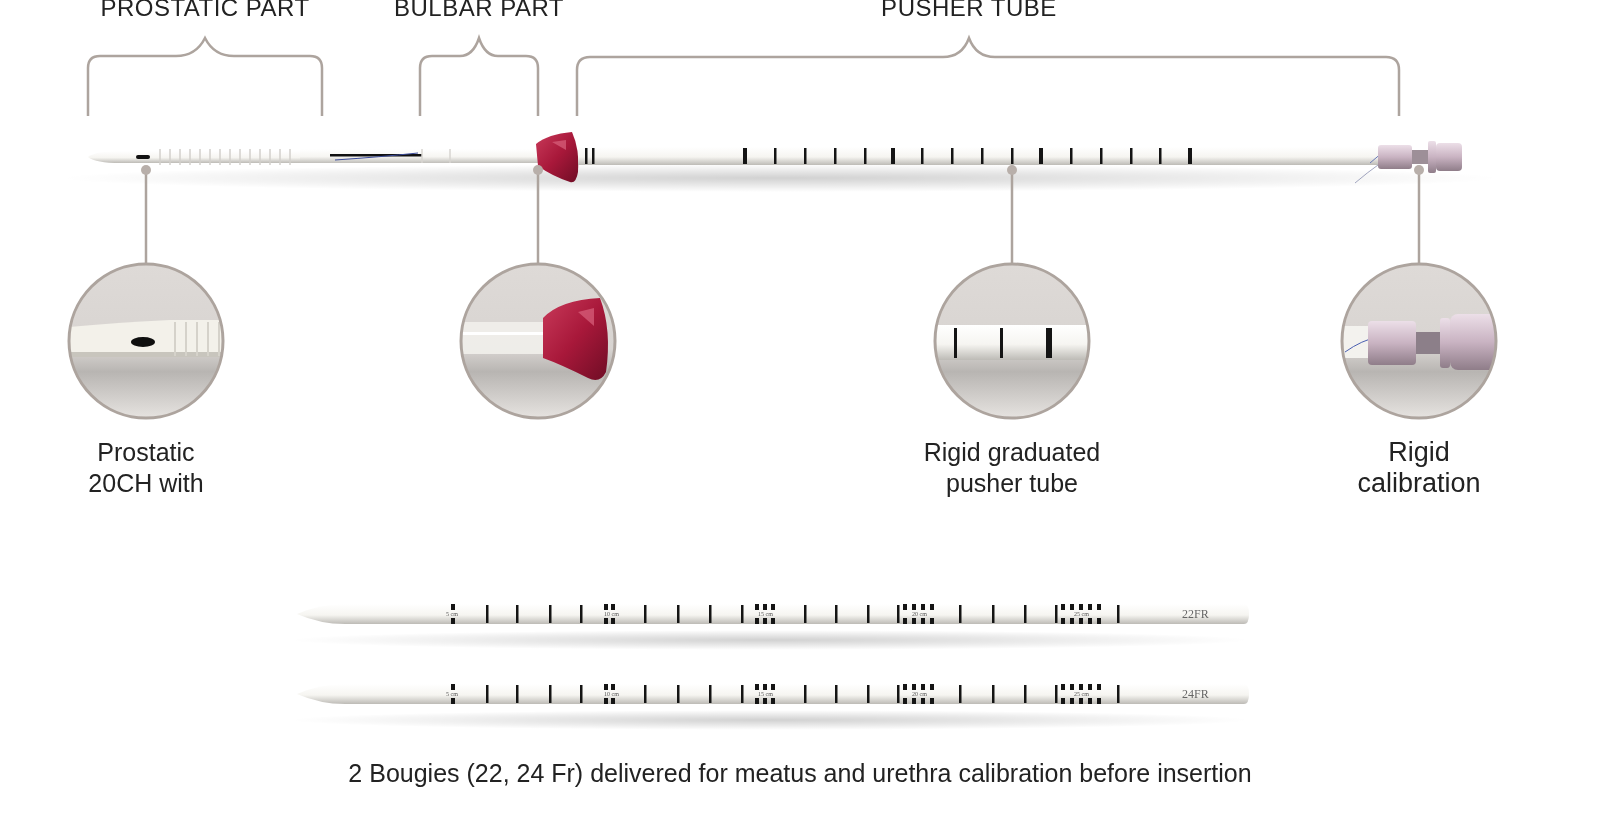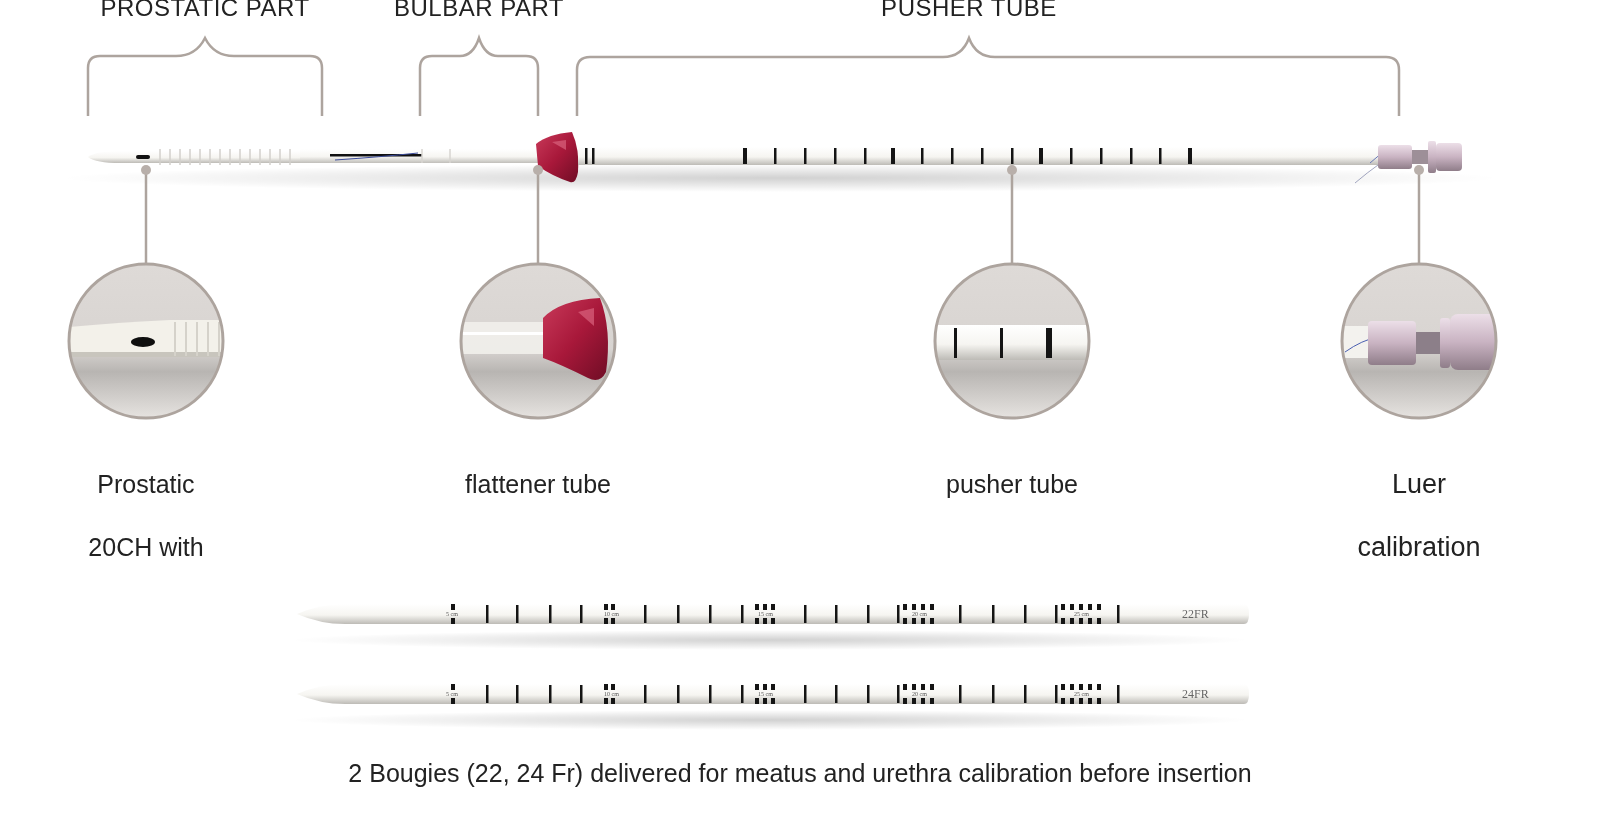--- a/index.html
+++ b/index.html
@@ -3,21 +3,21 @@
 <meta charset="utf-8">
 <style>
   html,body{margin:0;padding:0;background:#ffffff;}
   body{width:1600px;height:824px;position:relative;overflow:hidden;
        font-family:"Liberation Sans","DejaVu Sans",sans-serif;color:#1f1f1f;}
   .section-title{position:absolute;top:-6px;font-size:24px;font-weight:300;letter-spacing:0.5px;
        color:#222;white-space:nowrap;transform:translateX(-50%);}
   svg{position:absolute;left:0;top:0;}
   .callout-label{position:absolute;text-align:center;font-size:25px;line-height:31px;color:#222;
        transform:translateX(-50%);white-space:nowrap;}
-  .callout-label span{display:block;margin-top:32px;}
+  .callout-label span{display:block;}
   .bottom-caption{position:absolute;top:759px;left:50%;transform:translateX(-50%);
        font-size:25px;color:#222;white-space:nowrap;}
   .fr-label{font-family:"Liberation Serif","DejaVu Serif",serif;font-size:12px;fill:#666;}
   .cm-label{font-family:"Liberation Serif","DejaVu Serif",serif;font-size:6px;fill:#555;}
 </style>
 </head>
 <body>
 
 <div class="section-title" style="left:205px;">PROSTATIC PART</div>
 <div class="section-title" style="left:479px;">BULBAR PART</div>
@@ -310,23 +310,23 @@
     <text class="cm-label" x="1074" y="696">25 cm</text>
     <text class="fr-label" x="1182" y="698">24FR</text>
   </g>
 </svg>
 
 <div class="callout-label" style="left:146px;top:437px;">
   <span>Prostatic</span>
   <span>20CH with</span>
 </div>
 <div class="callout-label" style="left:538px;top:437px;">
-  <span>flattener tube</span>
 </div>
 <div class="callout-label" style="left:1012px;top:437px;">
+  <span>Rigid graduated</span>
   <span>pusher tube</span>
 </div>
 <div class="callout-label" style="left:1419px;top:437px;font-size:27px;">
-  <span>Luer</span>
+  <span>Rigid</span>
   <span>calibration</span>
 </div>
 
 <div class="bottom-caption">2 Bougies (22, 24 Fr) delivered for meatus and urethra calibration before insertion</div>
 
 </body></html>

